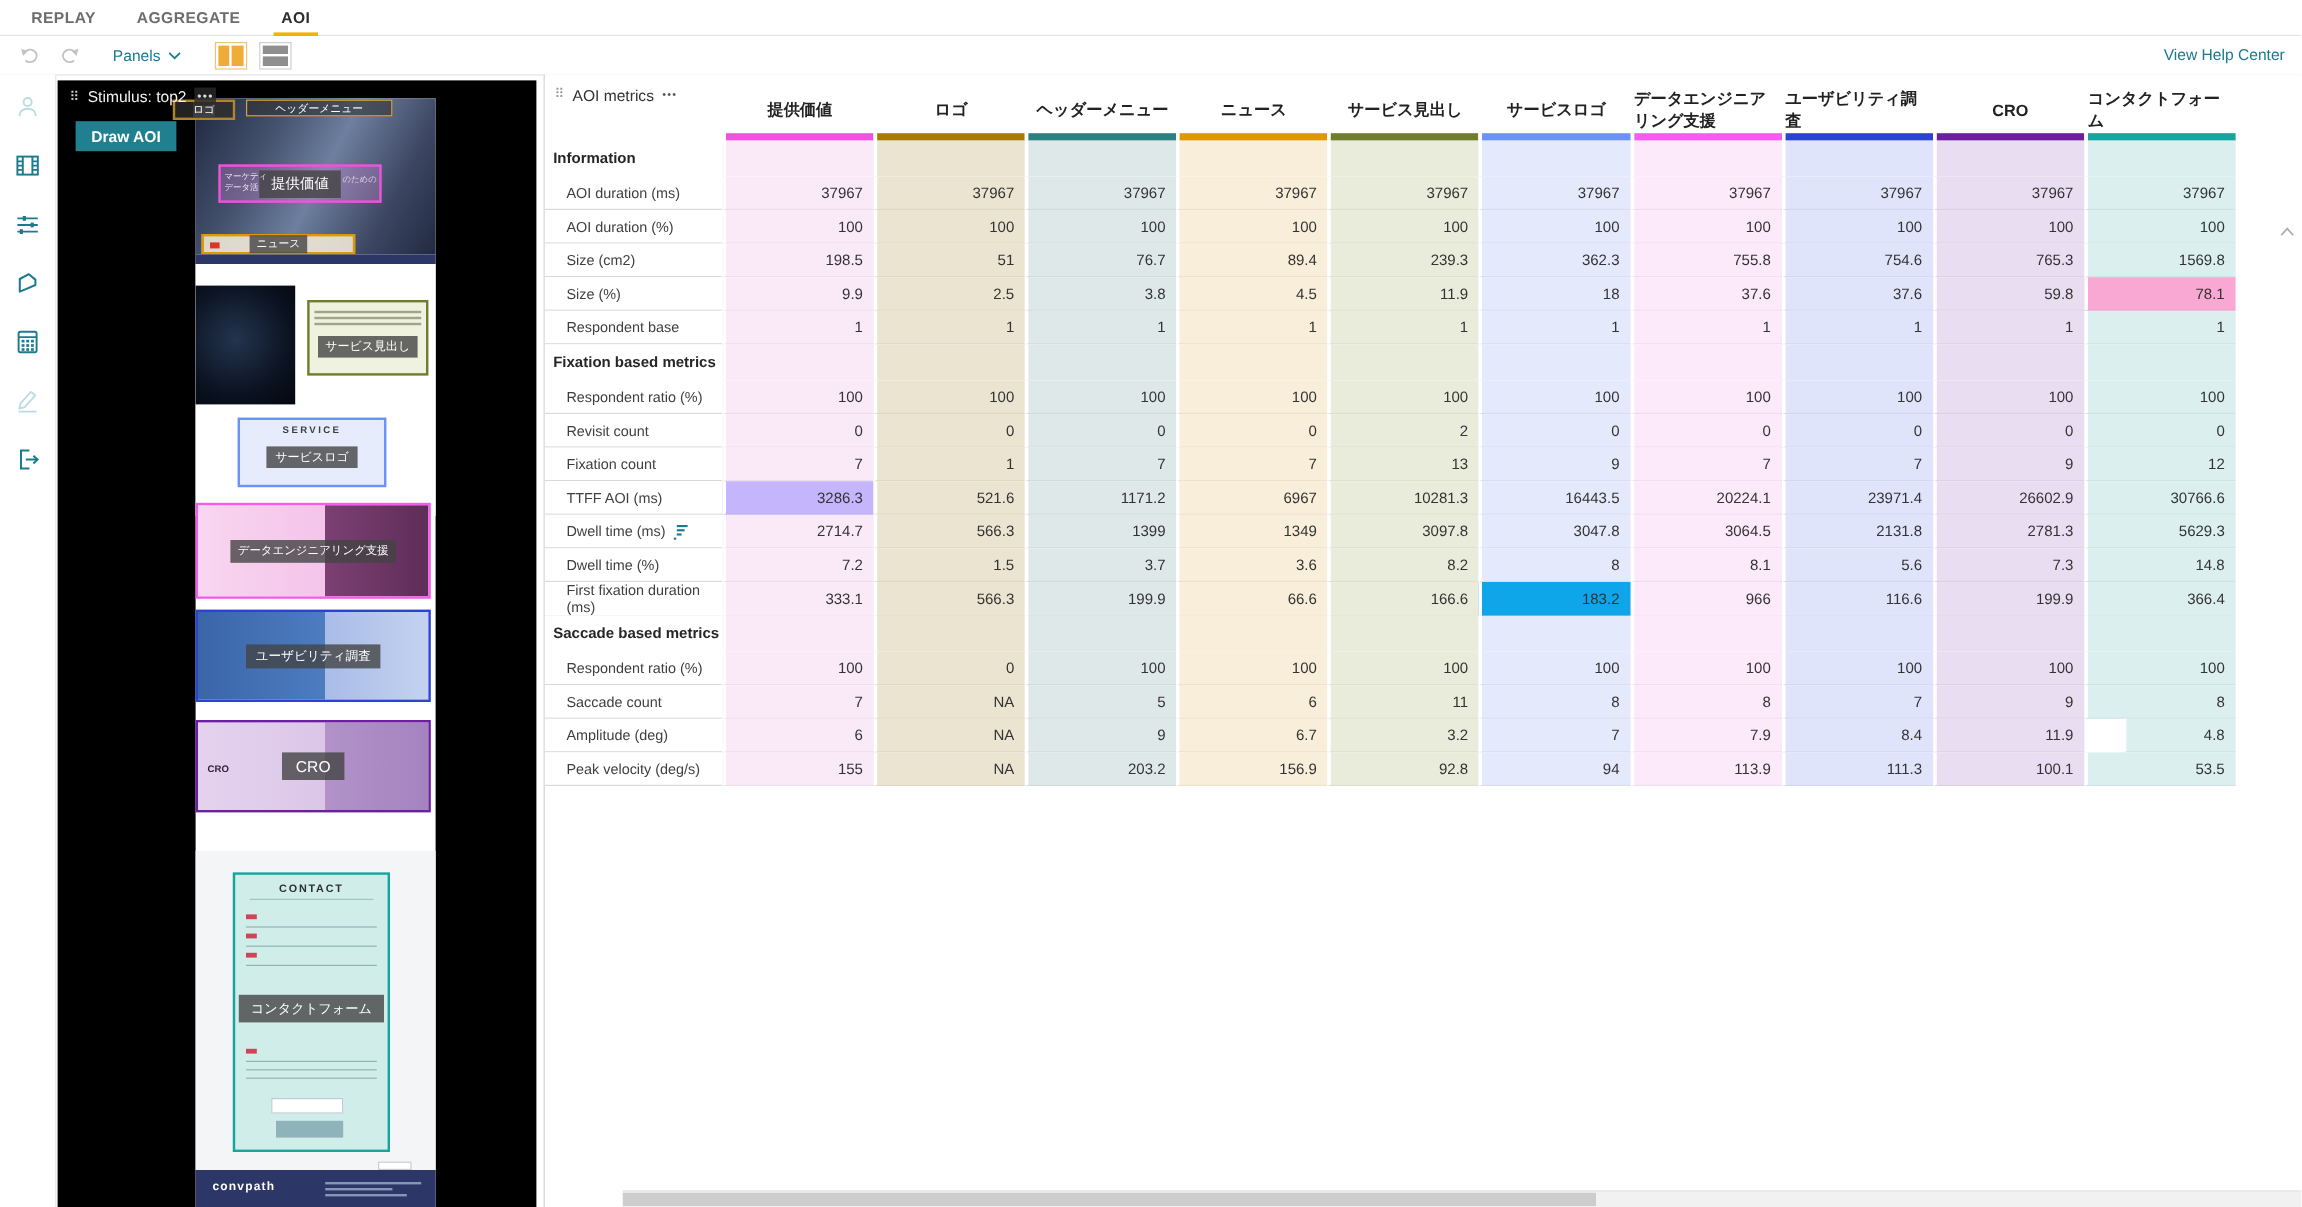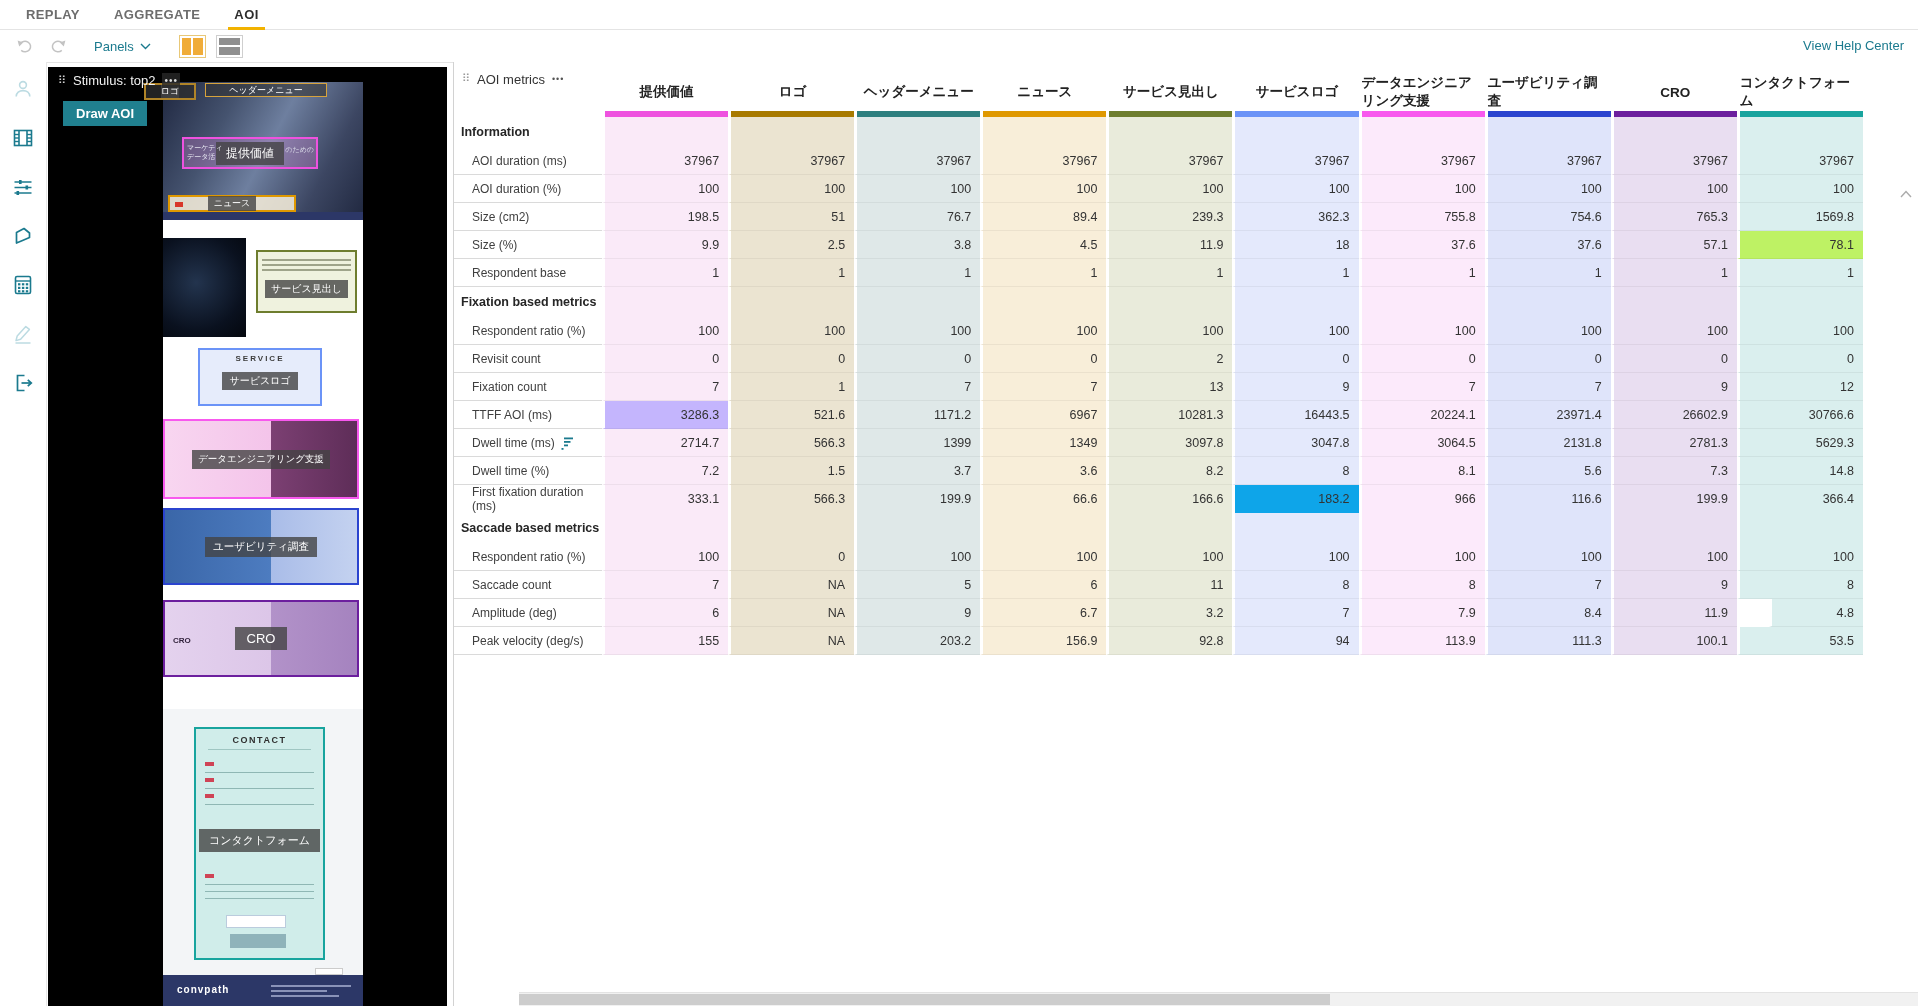--- a/index.html
+++ b/index.html
@@ -391,22 +391,22 @@
             <span>Size (%)</span>
           </div>
           <div class="mc mcell mval" style="background: rgb(250, 234, 248);">9.9</div>
           <div class="mc mcell mval" style="background: rgb(235, 228, 209); padding-left: 26px;">2.5</div>
           <div class="mc mcell mval" style="background: rgb(223, 232, 232);">3.8</div>
           <div class="mc mcell mval" style="background: rgb(248, 238, 217);">4.5</div>
           <div class="mc mcell mval" style="background: rgb(233, 235, 219);">11.9</div>
           <div class="mc mcell mval" style="background: rgb(228, 233, 252);">18</div>
           <div class="mc mcell mval" style="background: rgb(252, 234, 251);">37.6</div>
           <div class="mc mcell mval" style="background: rgb(223, 228, 250);">37.6</div>
-          <div class="mc mcell mval" style="background: rgb(233, 222, 241);">57.1</div>
-          <div class="mc mcell mval" style="background: #bef264;">78.1</div>
+          <div class="mc mcell mval" style="background: rgb(233, 222, 241);">59.8</div>
+          <div class="mc mcell mval" style="background: #f9a8d4;">78.1</div>
         </div>
         <div class="mrow mrow-data">
           <div class="mc mlabel mrl">
             <span>Respondent base</span>
           </div>
           <div class="mc mcell mval" style="background: rgb(250, 234, 248);">1</div>
           <div class="mc mcell mval" style="background: rgb(235, 228, 209);">1</div>
           <div class="mc mcell mval" style="background: rgb(223, 232, 232);">1</div>
           <div class="mc mcell mval" style="background: rgb(248, 238, 217);">1</div>
           <div class="mc mcell mval" style="background: rgb(233, 235, 219);">1</div>

